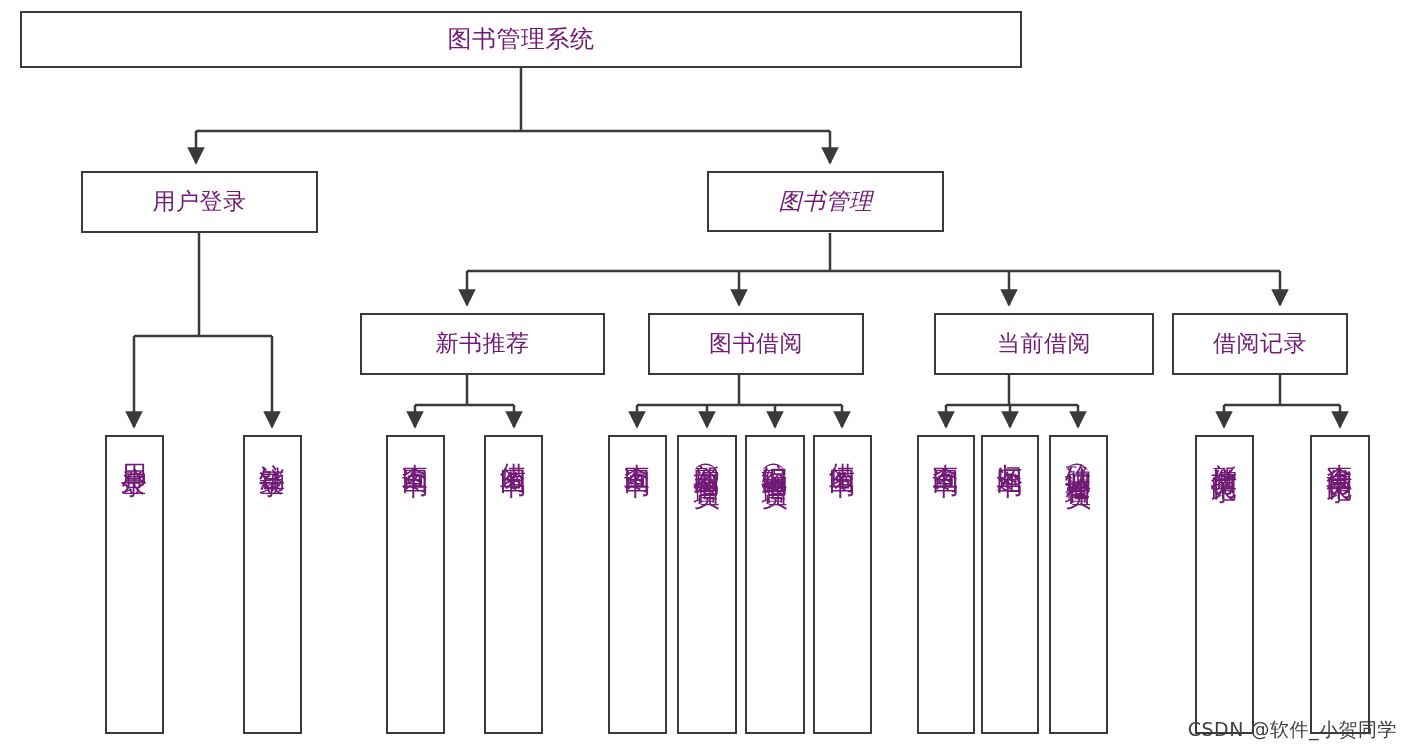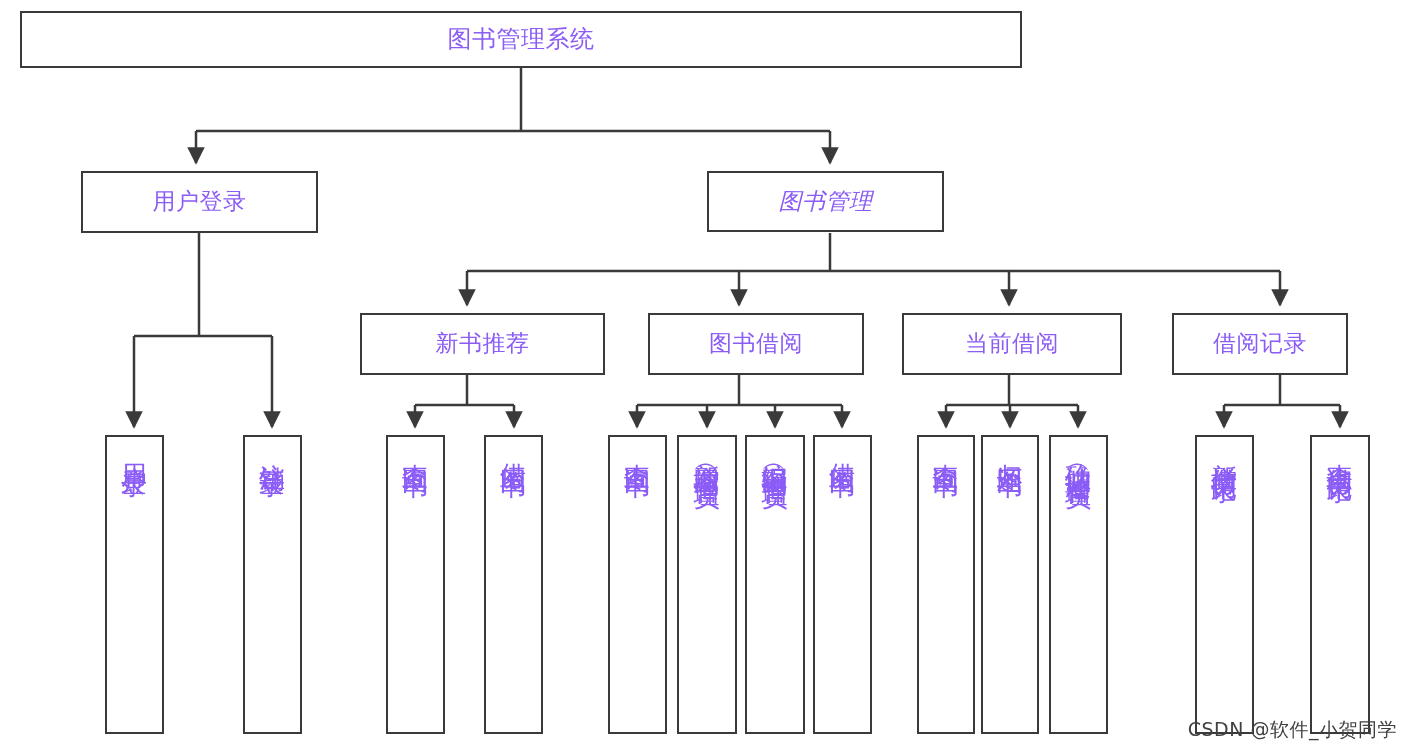--- a/index.html
+++ b/index.html
@@ -25,21 +25,21 @@
     height: 747px;
   }
   .node {
     position: absolute;
     box-sizing: border-box;
     border: 2.5px solid #3a3a3a;
     background: #ffffff;
     display: flex;
     align-items: center;
     justify-content: center;
-    color: #8b5cf6;
+    color: #701a75;
   }
   .node-label {
     display: block;
     text-align: center;
     line-height: 1.18;
     letter-spacing: 0.5px;
     white-space: nowrap;
   }
   
   .node.horiz .node-label {
@@ -139,21 +139,21 @@
   <div class="node horiz" style="left:707px; top:171px; width:237px; height:61px;font-style:italic;">
     <span class="node-label">图书管理</span>
   </div>
 
   <div class="node horiz" style="left:360px; top:313px; width:245px; height:62px;">
     <span class="node-label">新书推荐</span>
   </div>
   <div class="node horiz" style="left:632px; top:313px; width:216px; height:62px;margin-left:16px;">
     <span class="node-label">图书借阅</span>
   </div>
-  <div class="node horiz" style="left:902px; top:313px; width:220px; height:62px;">
+  <div class="node horiz" style="left:934px; top:313px; width:220px; height:62px;">
     <span class="node-label">当前借阅</span>
   </div>
   <div class="node horiz" style="left:1172px; top:313px; width:176px; height:62px;">
     <span class="node-label">借阅记录</span>
   </div>
 
   <div class="node vert" style="left:105px; top:435px; width:59px; height:299px;">
     <span class="node-label">用户登录</span>
   </div>
   <div class="node vert" style="left:243px; top:435px; width:59px; height:299px;">

